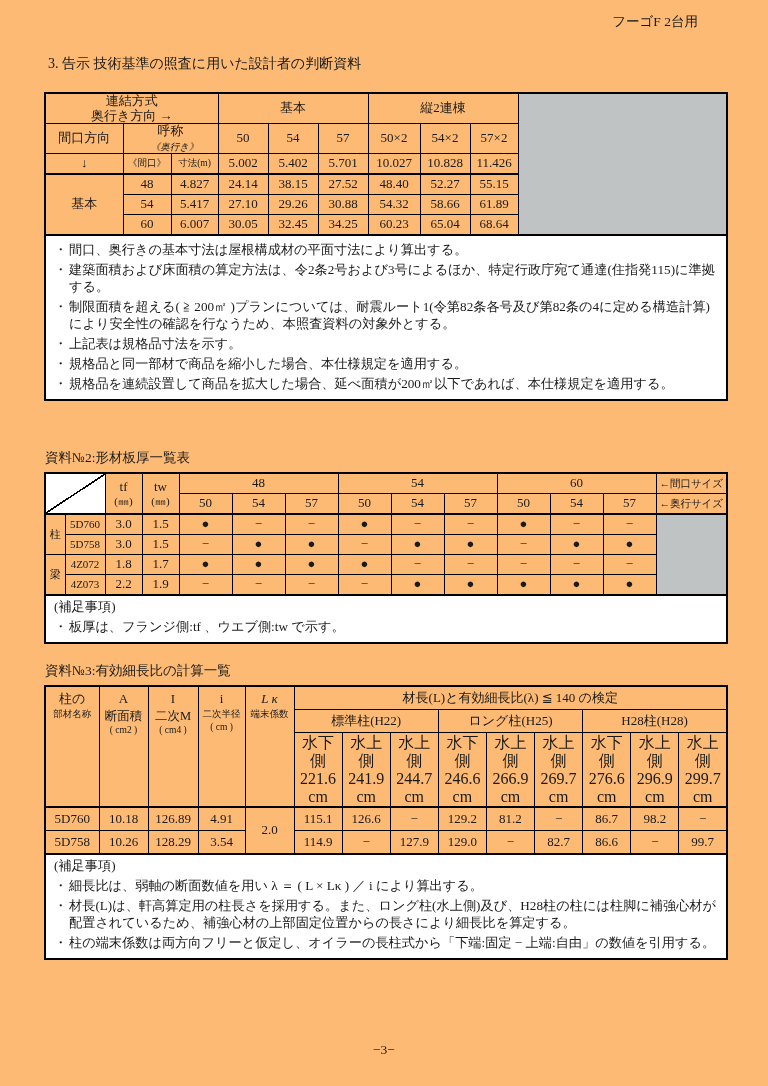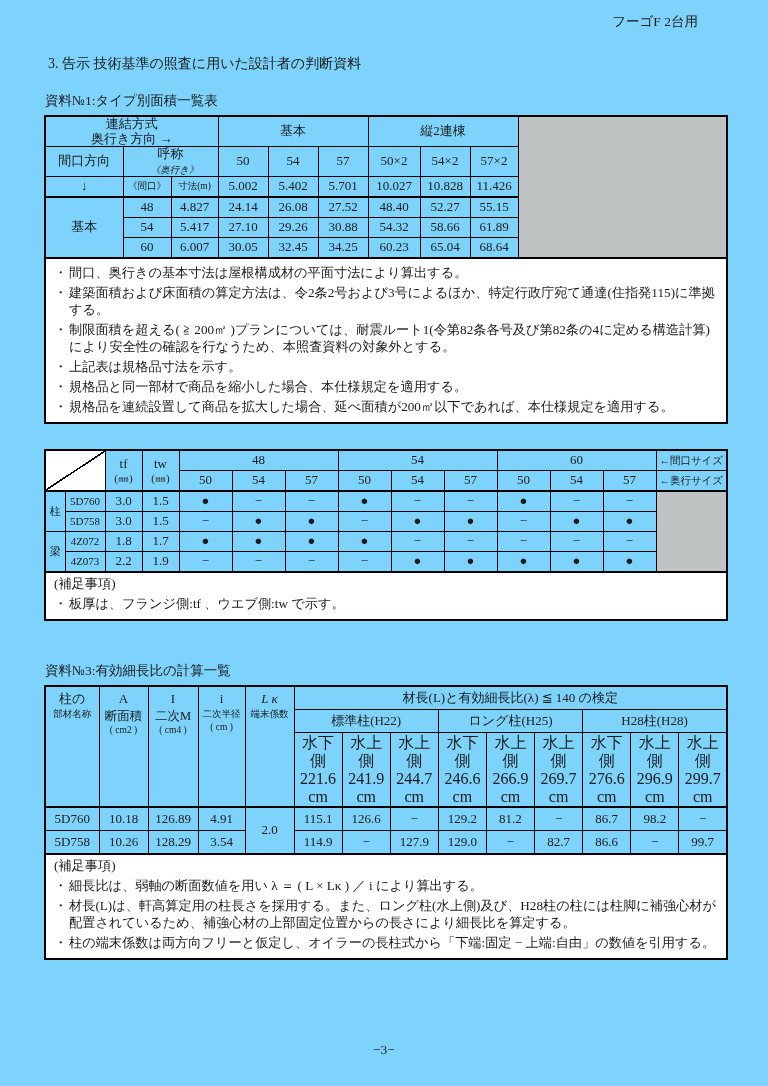--- a/index.html
+++ b/index.html
@@ -1,18 +1,18 @@
 <!DOCTYPE html>
 <html><head>
 <meta charset="utf-8">
 <style>
   html,body { margin:0; padding:0; background:#888; }
   .page {
     position:relative; width:768px; height:1086px; margin:0 auto;
-    background:#7dd3fc; overflow:hidden;
+    background:#fdba74; overflow:hidden;
     font-family:"Liberation Serif","DejaVu Serif",serif;
     color:#1a1a1a;
   }
   .hdr-right { position:absolute; top:13px; right:70px; font-size:13.5px; }
   .sec-title { position:absolute; left:48px; top:55px; font-size:14px; }
   .blk { position:absolute; left:44px; width:684px; }
   .blk1 { top:92px; } .blk2 { top:449px; } .blk3 { top:662px; }
   .tbl-title { font-size:13.5px; margin:0 0 5px 1px; }
 
   table.tbl {
@@ -65,21 +65,20 @@
 </style>
 </head>
 <body>
 
 <div class="page">
 
   <div class="hdr-right">フーゴF 2台用</div>
   <div class="sec-title">3. 告示 技術基準の照査に用いた設計者の判断資料</div>
 
   <div class="blk blk1">
-    <div class="tbl-title">資料№1:タイプ別面積一覧表</div>
     <table class="tbl t1">
       <colgroup>
         <col style="width:78px">
           <col style="width:48px">
           <col style="width:47px">
         <col style="width:50px">
           <col style="width:50px">
           <col style="width:50px">
         <col style="width:52px">
           <col style="width:50px">
@@ -112,21 +111,21 @@
         <td>5.701</td>
         <td>10.027</td>
         <td>10.828</td>
         <td>11.426</td>
       </tr>
       <tr class="thick">
         <td rowspan="3" class="topleft">基本</td>
         <td>48</td>
         <td>4.827</td>
         <td>24.14</td>
-        <td>26.08</td>
+        <td>38.15</td>
         <td>27.52</td>
         <td>48.40</td>
         <td>52.27</td>
         <td>55.15</td>
       </tr>
       <tr>
         <td>54</td>
         <td>5.417</td>
         <td>27.10</td>
         <td>29.26</td>
@@ -169,20 +168,21 @@
           <span class="t">規格品と同一部材で商品を縮小した場合、本仕様規定を適用する。</span>
         </div>
       <div class="note">
           <span class="b">・</span>
           <span class="t">規格品を連続設置して商品を拡大した場合、延べ面積が200㎡以下であれば、本仕様規定を適用する。</span>
         </div>
     </div>
   </div>
 
   <div class="blk blk2">
+    <div class="tbl-title">資料№2:形材板厚一覧表</div>
     <table class="tbl t2">
       <colgroup>
         <col style="width:20px">
           <col style="width:40px">
           <col style="width:37px">
           <col style="width:37px">
         <col style="width:53px">
           <col style="width:53px">
           <col style="width:53px">
         <col style="width:53px">

